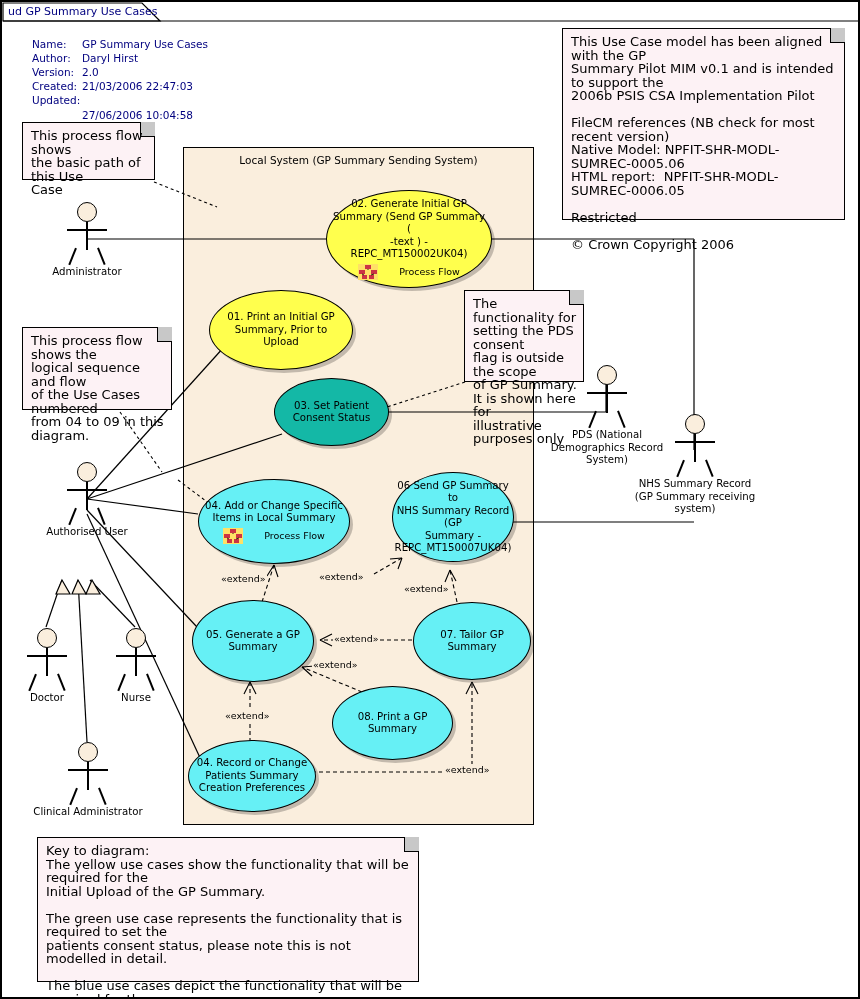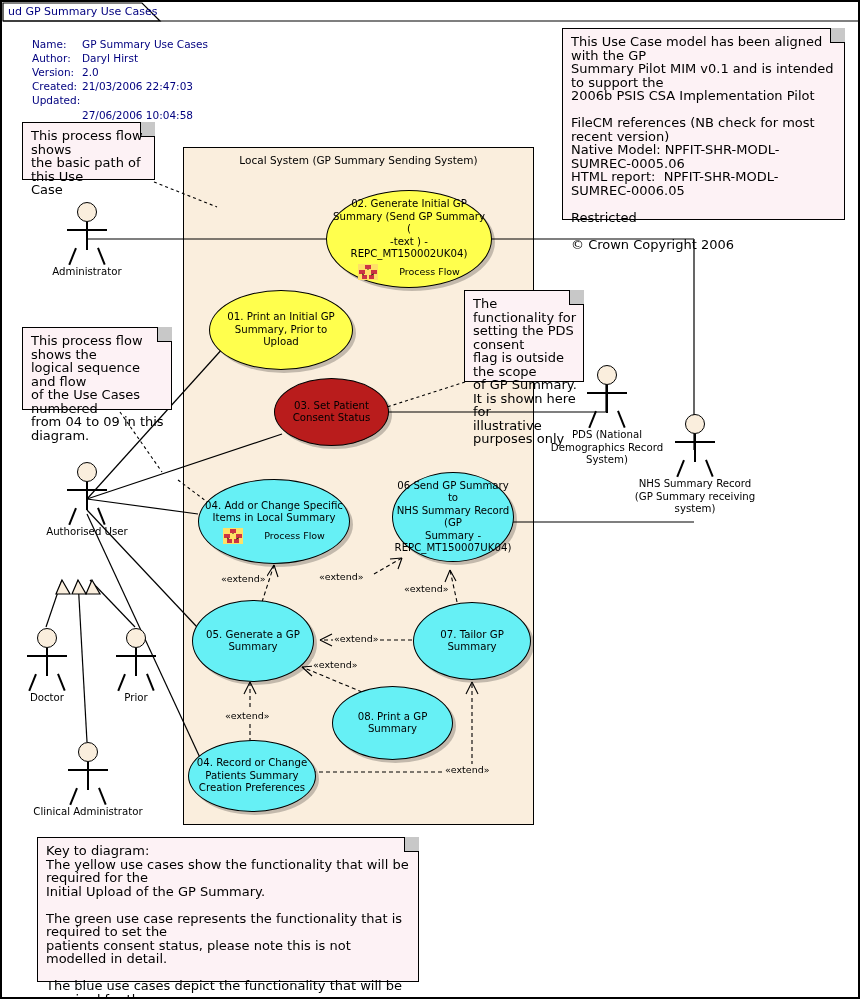--- a/index.html
+++ b/index.html
@@ -29,21 +29,21 @@
   #boundary-label{position:absolute;width:100%;top:6px;text-align:center;
                   font-size:10.5px;color:#000;}
 
   
   .uc{position:absolute;border:1px solid #000;border-radius:50%;
       box-sizing:border-box;box-shadow:3px 3px 0 rgba(0,0,0,0.22);
       display:flex;flex-direction:column;align-items:center;justify-content:center;}
   .uc .t{font-size:10.2px;color:#000;text-align:center;line-height:12.5px;
          padding:0 6px;white-space:pre-line;}
   .uc.yellow{background:#ffff4d;}
-  .uc.green{background:#b91c1c;}
+  .uc.green{background:#14b8a6;}
   .uc.blue{background:#66f0f5;}
   .pf{display:flex;align-items:center;gap:21px;margin-top:3px;}
   .pf .lbl{font-size:9.5px;color:#000;}
 
   
   .actor{position:absolute;width:90px;}
   .actor .head{position:absolute;left:35px;top:0;width:20px;height:20px;
                border:1.4px solid #000;border-radius:50%;background:#faeedd;
                box-sizing:border-box;}
   .actor .body{position:absolute;left:44px;top:20px;width:1.6px;height:28px;background:#000;}
@@ -311,21 +311,21 @@
     <div class="rleg"></div>
     <div class="name">Doctor</div>
   </div>
 
   <div class="actor" style="left:89px;top:626px;">
     <div class="head"></div>
     <div class="arms"></div>
     <div class="body"></div>
     <div class="lleg"></div>
     <div class="rleg"></div>
-    <div class="name">Prior</div>
+    <div class="name">Nurse</div>
   </div>
 
   <div class="actor" style="left:41px;top:740px;">
     <div class="head"></div>
     <div class="arms"></div>
     <div class="body"></div>
     <div class="lleg"></div>
     <div class="rleg"></div>
     <div class="name">Clinical Administrator</div>
   </div>

